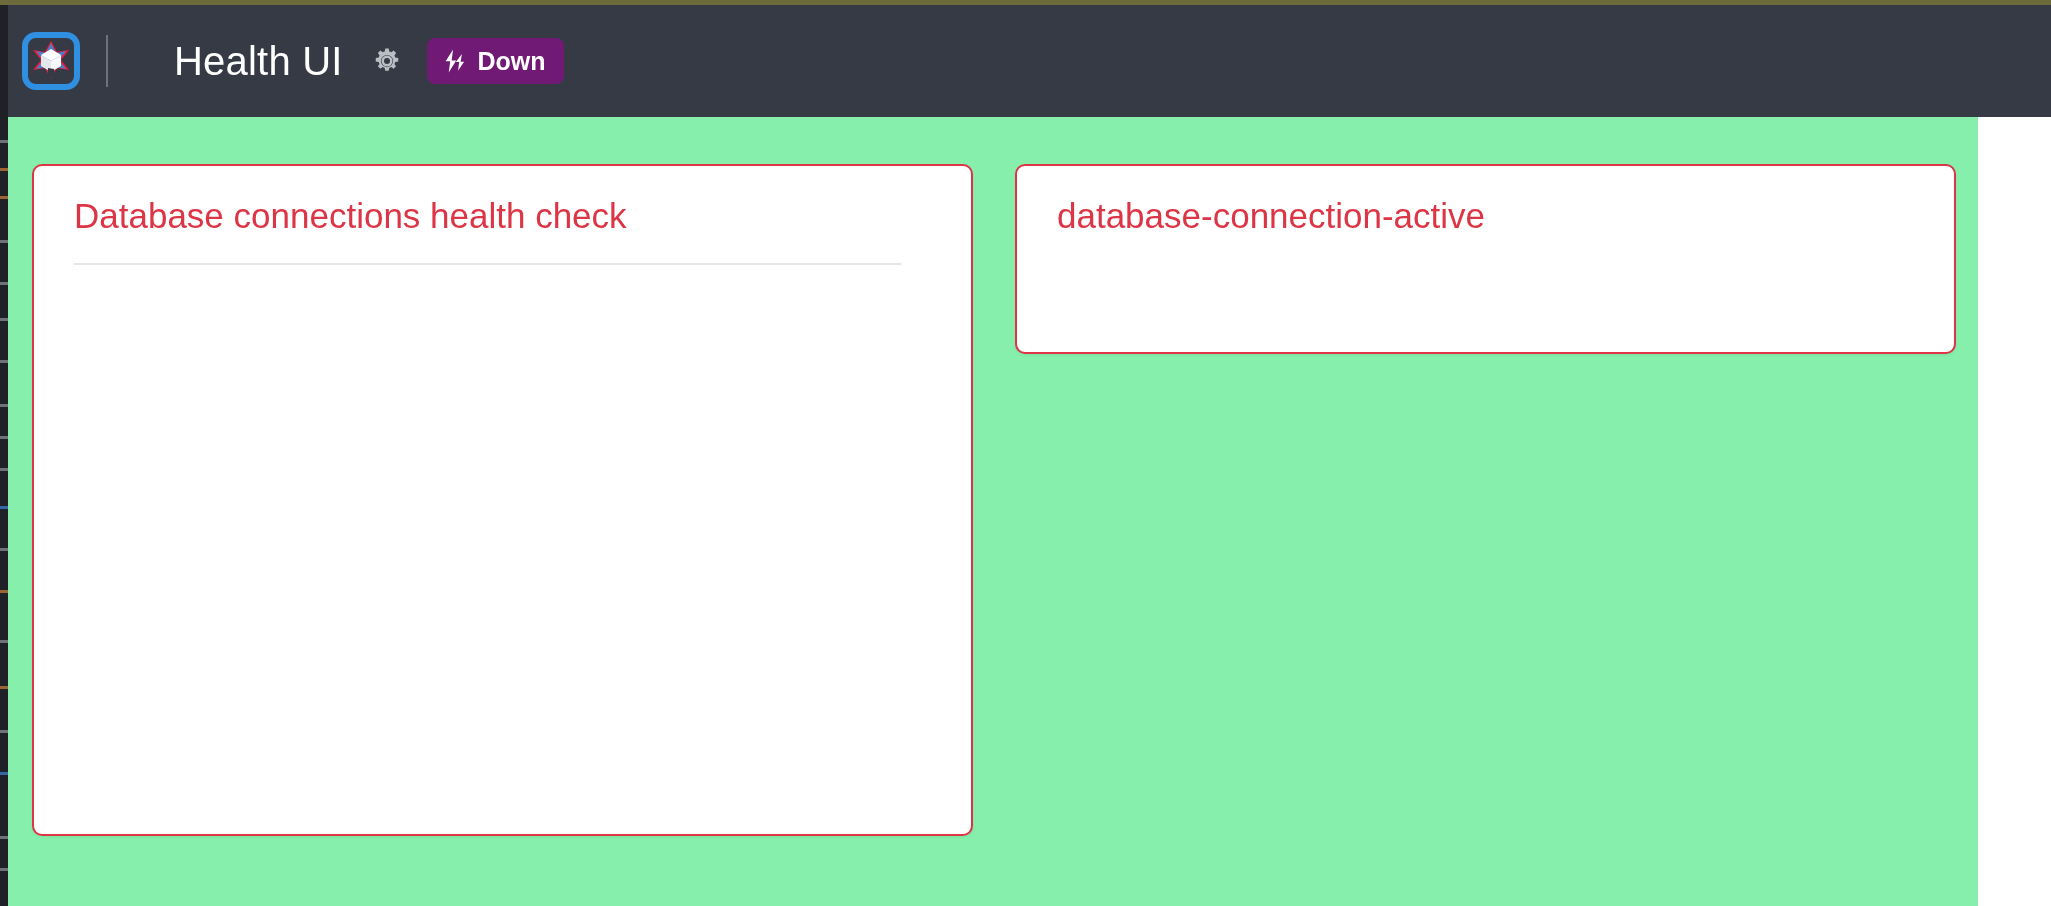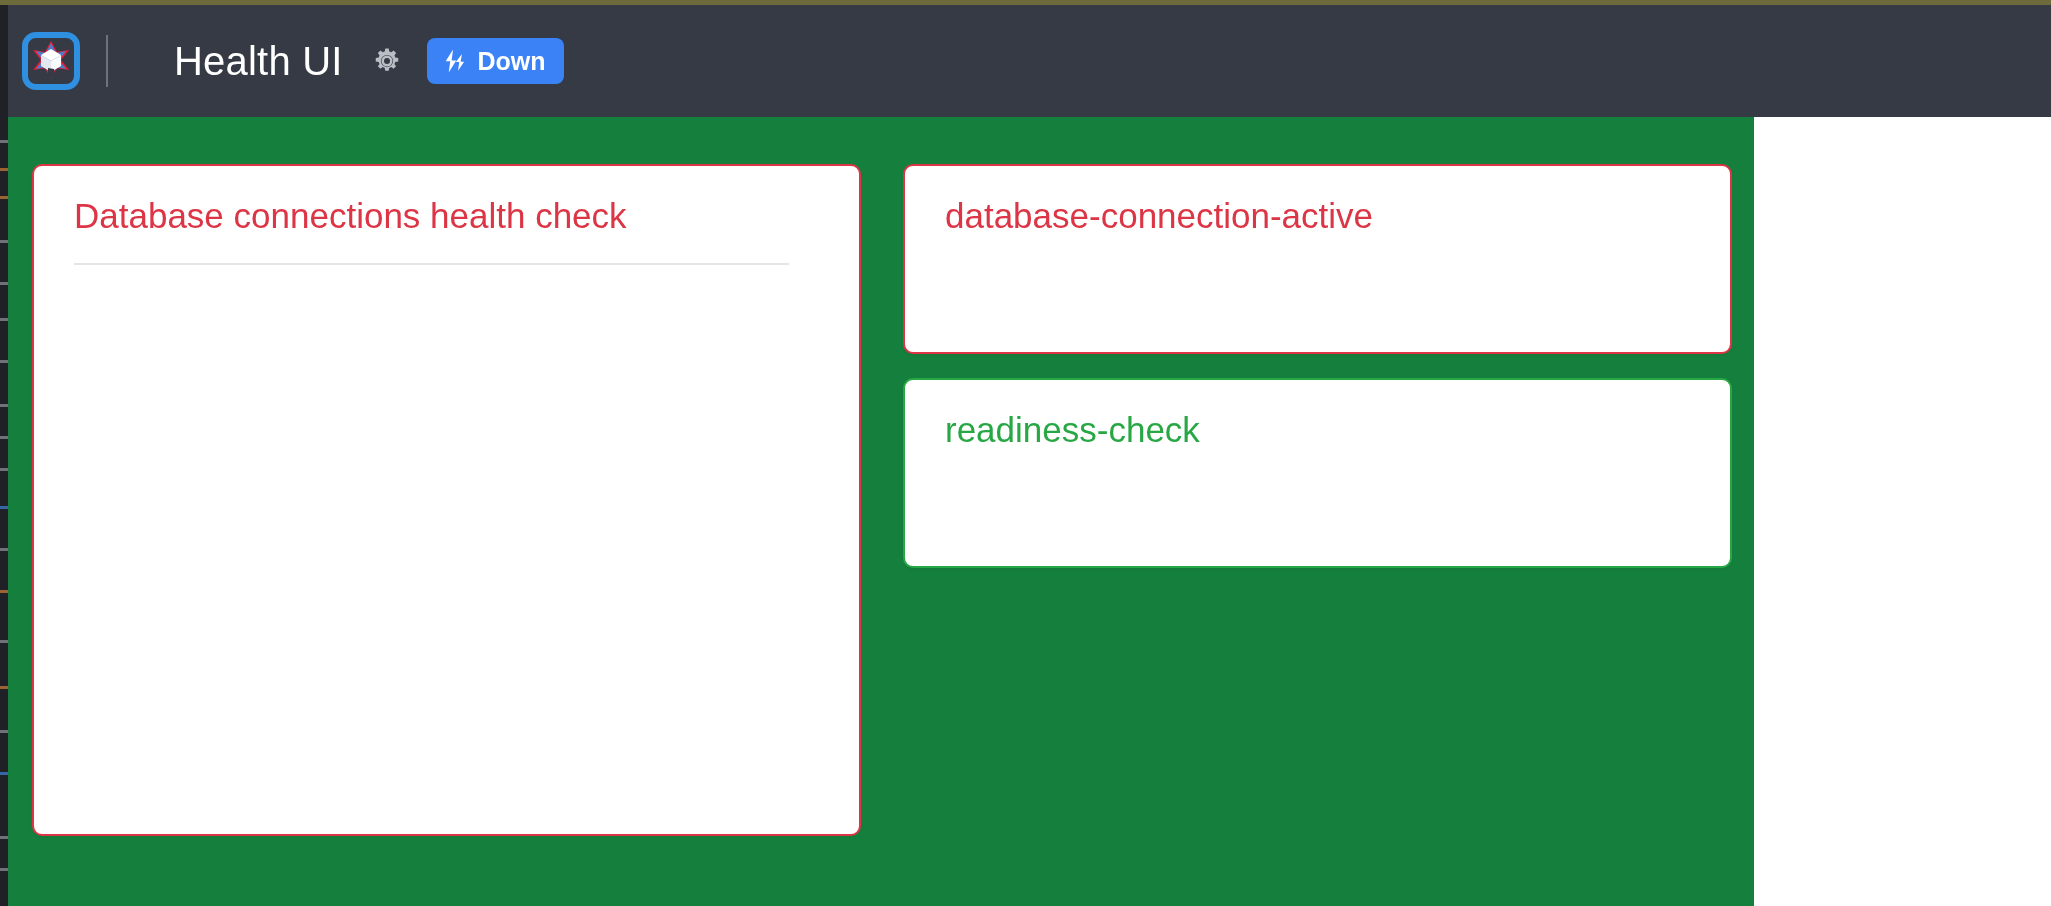--- a/index.html
+++ b/index.html
@@ -110,21 +110,21 @@
     flex: 0 0 auto;
     display: flex;
     align-items: center;
     justify-content: center;
     cursor: pointer;
   }
 
   .status-badge {
     margin-left: 24px;
     height: 46px;
-    background: #3b82f6;
+    background: #701a75;
     border-radius: 8px;
     display: flex;
     align-items: center;
     padding: 0 18px 0 14px;
     box-sizing: border-box;
     flex: 0 0 auto;
     cursor: pointer;
   }
   .status-badge .bolt {
     width: 28px;
@@ -141,25 +141,25 @@
     margin-left: 9px;
     line-height: 1;
     white-space: nowrap;
   }
 
   
   .content {
     position: absolute;
     top: 117px;
     left: 8px;
-    width: 1746px;
+    width: 1970px;
     height: 789px;
     box-sizing: border-box;
     padding: 47px 22px 0 24px;
-    background: #15803d;
+    background: #86efac;
   }
 
   .grid {
     display: flex;
     align-items: flex-start;
     gap: 42px;
     width: 100%;
   }
   .col {
     flex: 1 1 0;
@@ -285,22 +285,19 @@
         <div class="card status-down tall">
           <div class="card-title">Database connections health check</div>
           <hr class="card-divider">
         </div>
       </div>
 
       <div class="col">
         <div class="card status-down medium">
           <div class="card-title">database-connection-active</div>
         </div>
-        <div class="card status-up medium">
-          <div class="card-title">readiness-check</div>
-        </div>
       </div>
 
 
     </div>
   </div>
 
 </div>
 
 </body></html>

